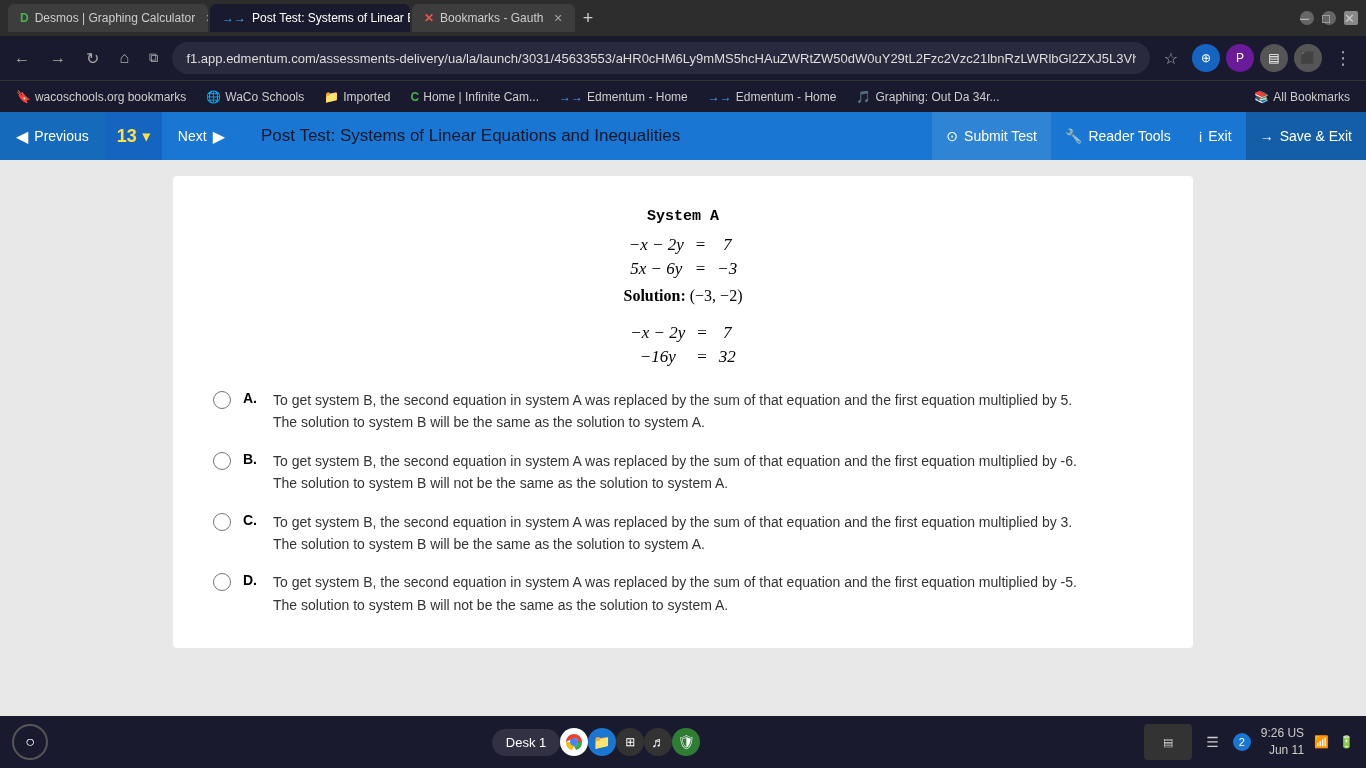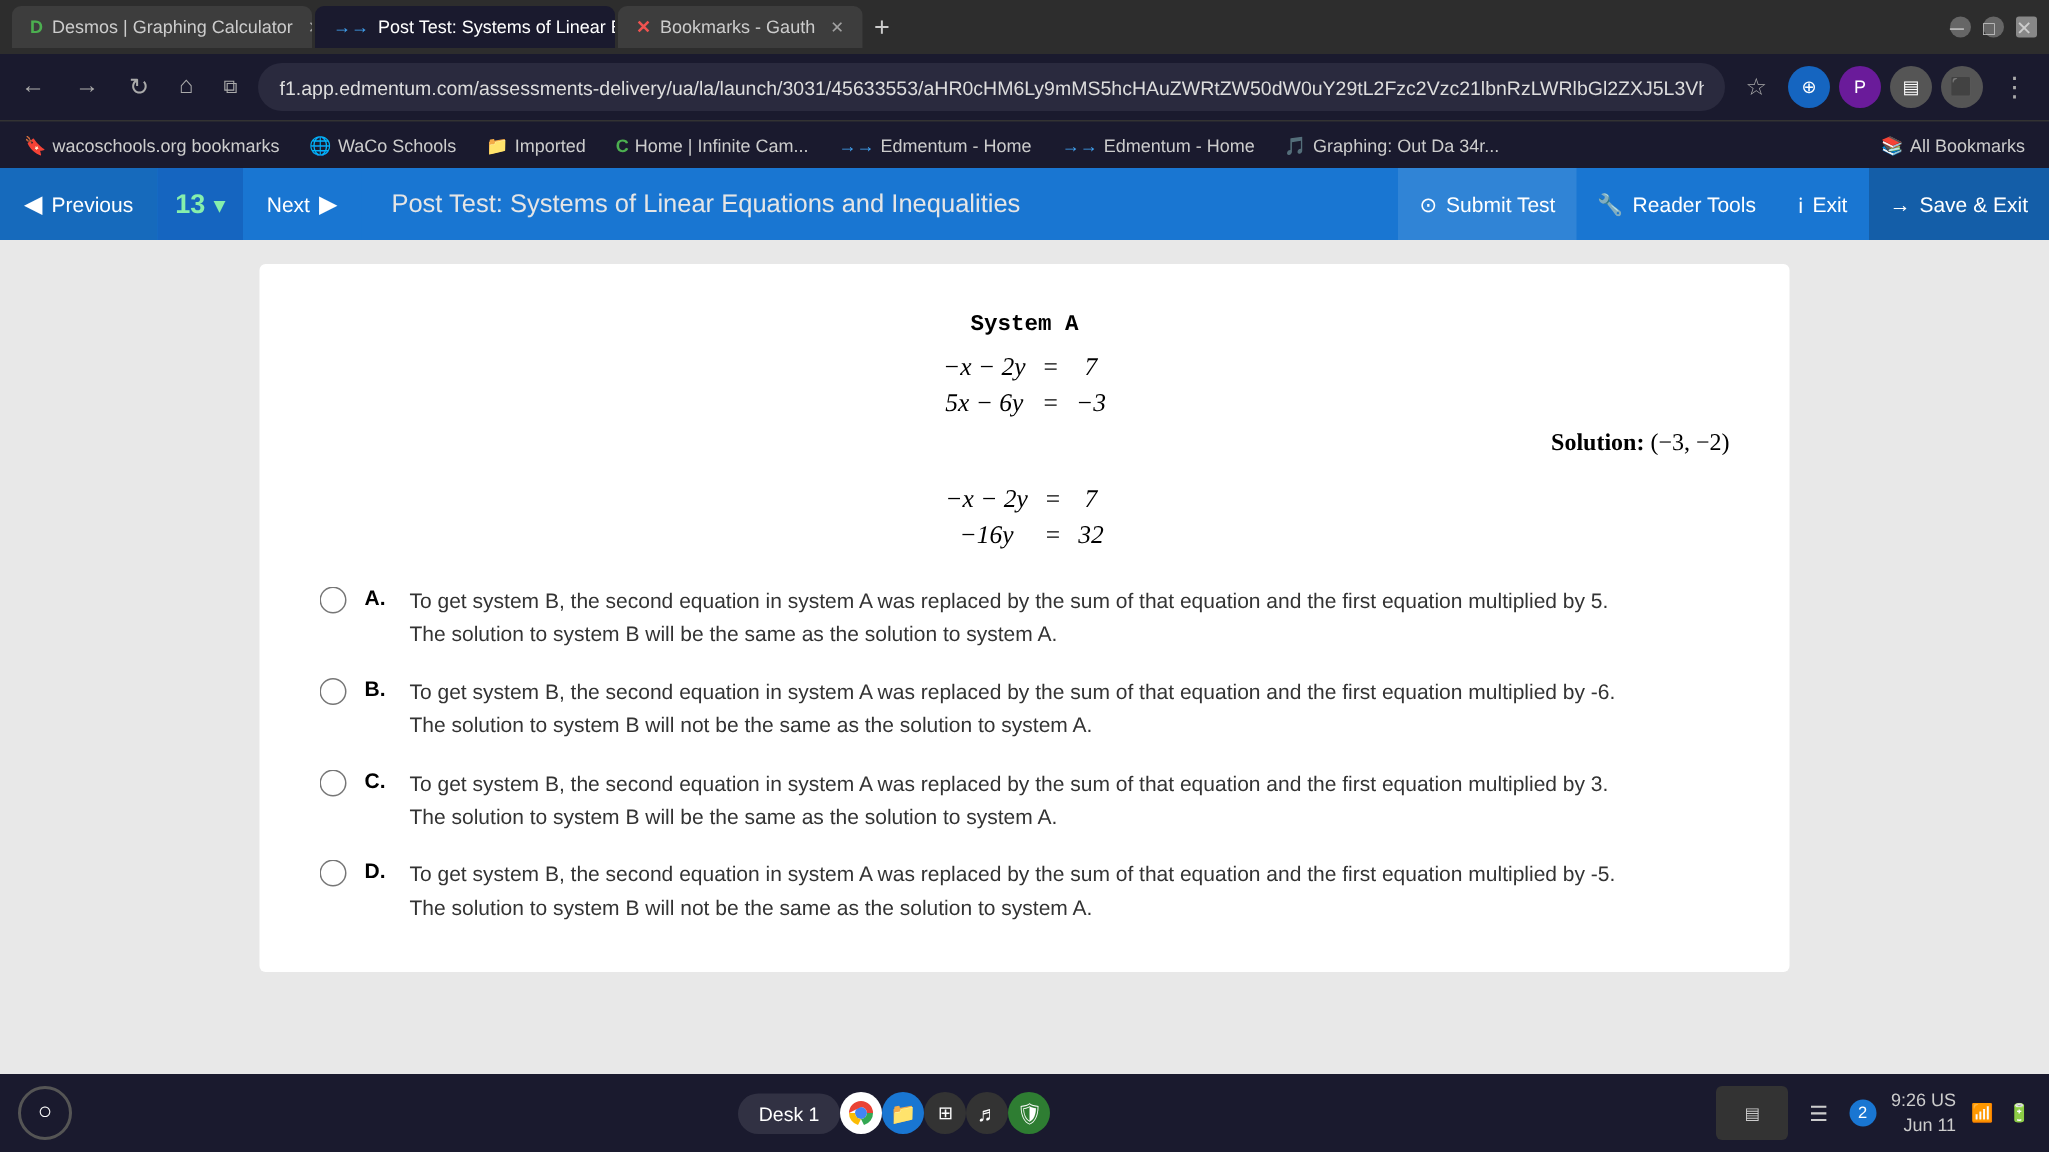--- a/index.html
+++ b/index.html
@@ -160,33 +160,33 @@
       color: white;
       font-size: 14px;
       font-weight: 500;
       border: none;
       background: none;
       white-space: nowrap;
     }
     .toolbar-prev { background: rgba(0,0,0,0.1); }
     .question-num {
       background: #1565c0;
-      color: #86efac;
+      color: #fde047;
       padding: 0 12px;
       height: 48px;
       display: flex;
       align-items: center;
       gap: 6px;
       font-size: 18px;
       font-weight: bold;
       justify-content: space-between;
     }
     .page-title {
       background: #1976d2;
-      color: #e5e5e5;
+      color: #0f172a;
       font-size: 17px;
       font-weight: 500;
       padding: 0 20px;
       flex: 1;
       height: 48px;
       display: flex;
       align-items: center;
     }
     .toolbar-right {
       display: flex;
@@ -230,21 +230,21 @@
       margin: 0 auto;
     }
 
     .system-label {
       font-size: 15px;
       font-weight: bold;
       text-align: center;
       margin-bottom: 8px;
     }
     .solution-line {
-      text-align: right;
+      text-align: center;
       font-family: 'Times New Roman', serif;
       font-size: 16px;
       margin-top: 6px;
       margin-bottom: 16px;
     }
 
     .question-text {
       font-size: 14px;
       color: #333;
       margin: 16px 0 20px 0;

